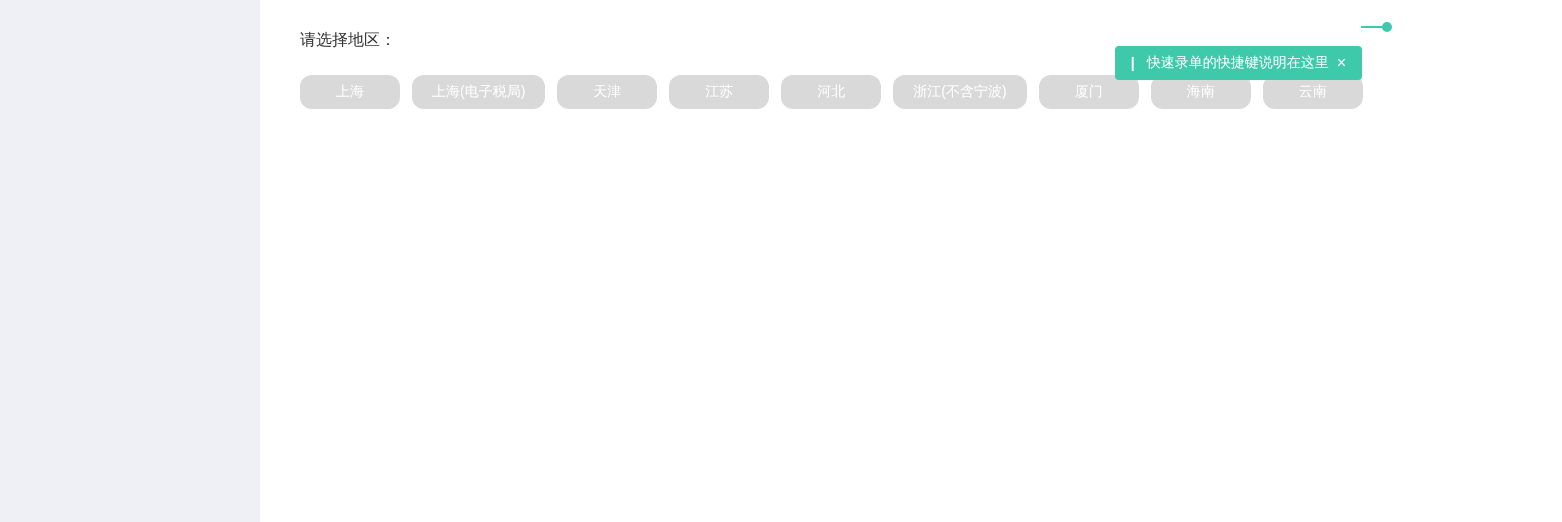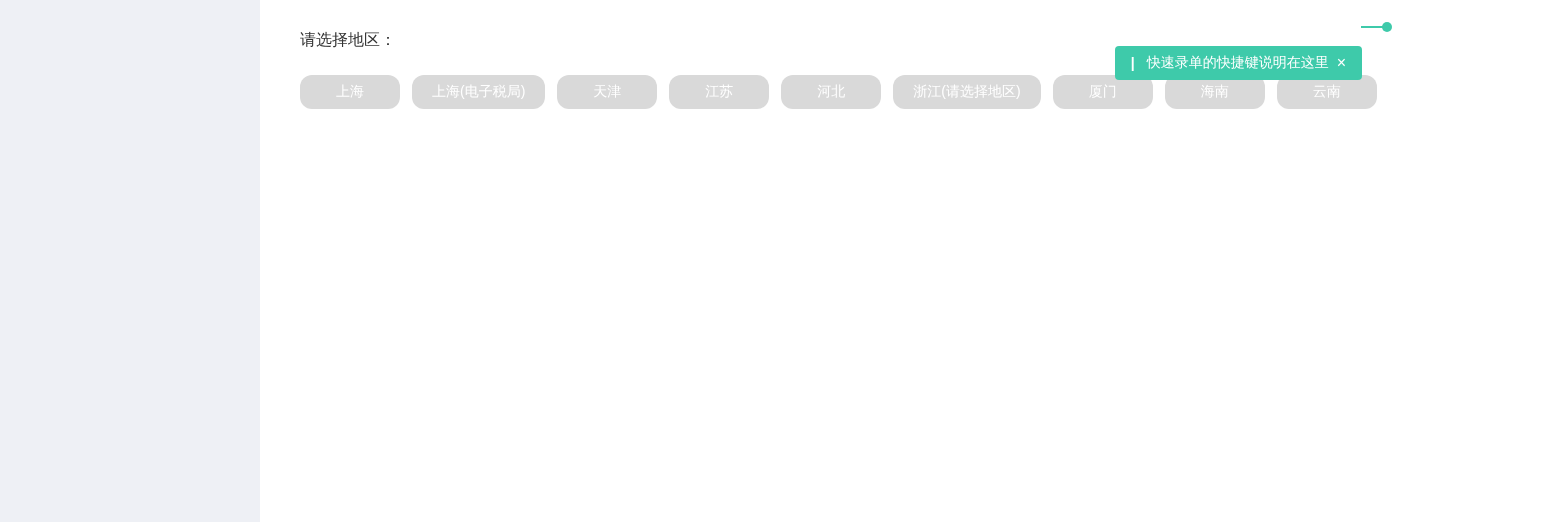--- a/index.html
+++ b/index.html
@@ -118,21 +118,21 @@
 <div class="sidebar"></div>
 
 <div class="main-content">
   <div class="page-title">请选择地区：</div>
   <div class="region-buttons" id="region-buttons-container">
   <button class="region-btn">上海</button>
       <button class="region-btn">上海(电子税局)</button>
       <button class="region-btn">天津</button>
       <button class="region-btn">江苏</button>
       <button class="region-btn">河北</button>
-      <button class="region-btn">浙江(请选择地区)</button>
+      <button class="region-btn">浙江(不含宁波)</button>
       <button class="region-btn">厦门</button>
       <button class="region-btn">海南</button>
       <button class="region-btn">云南</button>
     </div>
 </div>
 
 <div class="tooltip-banner">
   <span>快速录单的快捷键说明在这里</span>
   <span class="tooltip-close">×</span>
 </div>

